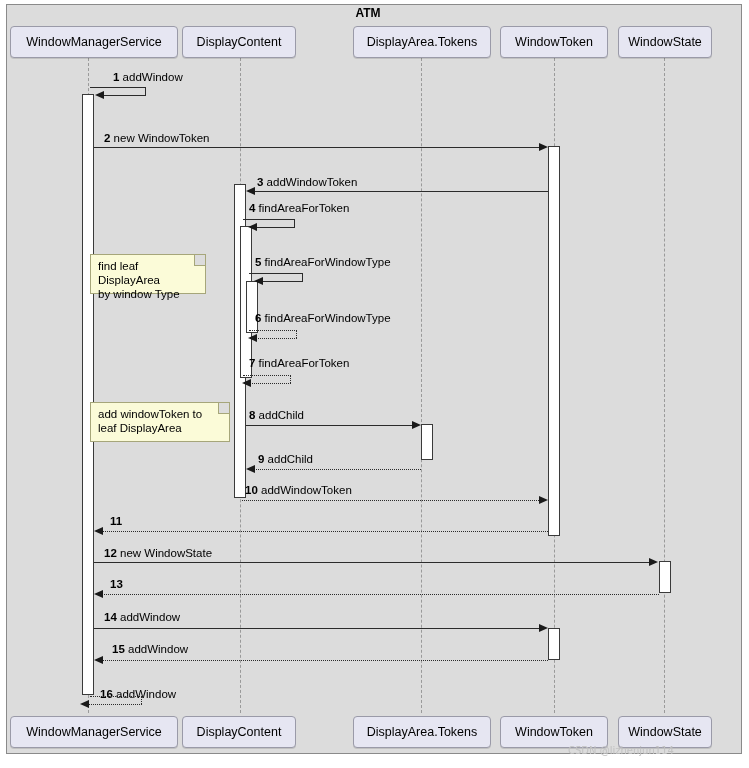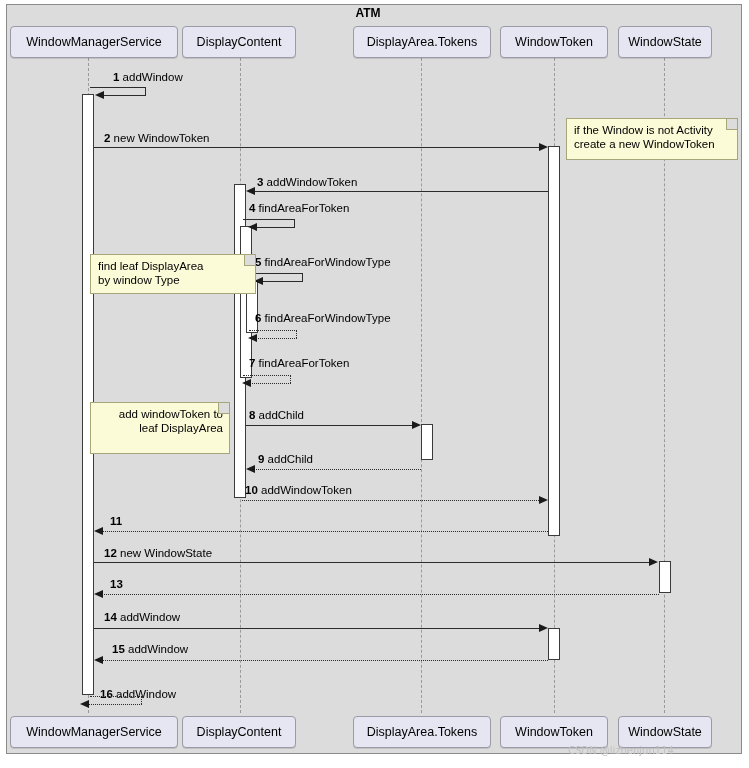--- a/index.html
+++ b/index.html
@@ -83,25 +83,20 @@
   <div class="msg-line" style="left:98px;top:95px;width:48px;"></div>
   <div class="arrow left" style="left:95px;top:91px;"></div>
 
   <div class="msg-label" style="left:104px;top:132px;">
     <span class="num">2</span>
     <span>new WindowToken</span>
   </div>
   <div class="msg-line" style="left:94px;top:147px;width:445px;"></div>
   <div class="arrow right" style="left:539px;top:143px;"></div>
 
-  <div class="note" style="left:566px;top:118px;width:172px;height:42px;">
-    <span class="fold"></span>
-    <span class="nl">if the Window is not Activity</span>
-    <span class="nl">create a new WindowToken</span>
-  </div>
 
   <div class="msg-label" style="left:257px;top:176px;">
     <span class="num">3</span>
     <span>addWindowToken</span>
   </div>
   <div class="msg-line" style="left:250px;top:191px;width:298px;"></div>
   <div class="arrow left" style="left:246px;top:187px;"></div>
 
   <div class="msg-label" style="left:249px;top:202px;">
     <span class="num">4</span>
@@ -114,21 +109,21 @@
 
   <div class="msg-label" style="left:255px;top:256px;">
     <span class="num">5</span>
     <span>findAreaForWindowType</span>
   </div>
   <div class="msg-line" style="left:249px;top:273px;width:54px;"></div>
   <div class="self-v" style="left:302px;top:273px;height:8px;"></div>
   <div class="msg-line" style="left:258px;top:281px;width:45px;"></div>
   <div class="arrow left" style="left:254px;top:277px;"></div>
 
-  <div class="note" style="left:90px;top:254px;width:166px;height:40px;">
+  <div class="note" style="left:90px;top:254px;width:116px;height:40px;">
     <span class="fold"></span>
     <span class="nl">find leaf DisplayArea</span>
     <span class="nl"> by window Type</span>
   </div>
 
   <div class="msg-label" style="left:255px;top:312px;">
     <span class="num">6</span>
     <span>findAreaForWindowType</span>
   </div>
   <div class="msg-line dashed" style="left:249px;top:330px;width:48px;"></div>
@@ -138,21 +133,21 @@
 
   <div class="msg-label" style="left:249px;top:357px;text-align:center;">
     <span class="num">7</span>
     <span>findAreaForToken</span>
   </div>
   <div class="msg-line dashed" style="left:243px;top:375px;width:48px;"></div>
   <div class="self-v dashed" style="left:290px;top:375px;height:8px;"></div>
   <div class="msg-line dashed" style="left:246px;top:383px;width:45px;"></div>
   <div class="arrow left" style="left:242px;top:379px;"></div>
 
-  <div class="note" style="left:90px;top:402px;width:140px;height:52px;text-align:right;">
+  <div class="note" style="left:90px;top:402px;width:140px;height:40px;">
     <span class="fold"></span>
     <span class="nl">add windowToken to</span>
     <span class="nl"> leaf DisplayArea</span>
   </div>
 
   <div class="msg-label" style="left:249px;top:409px;">
     <span class="num">8</span>
     <span>addChild</span>
   </div>
   <div class="msg-line" style="left:246px;top:425px;width:166px;"></div>

